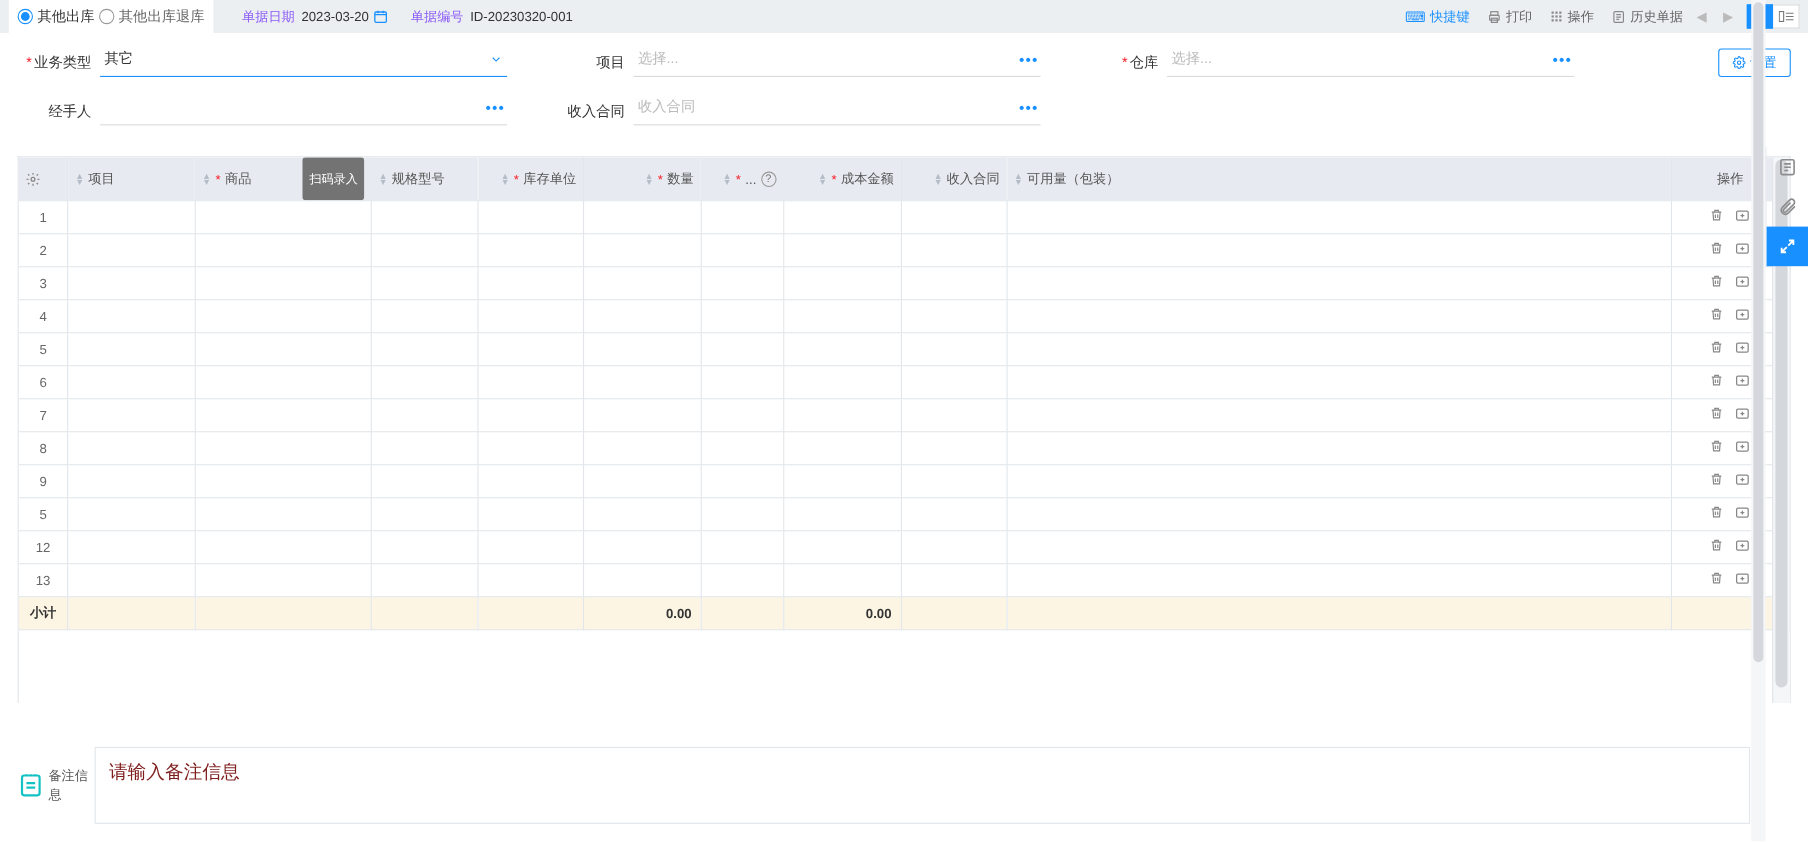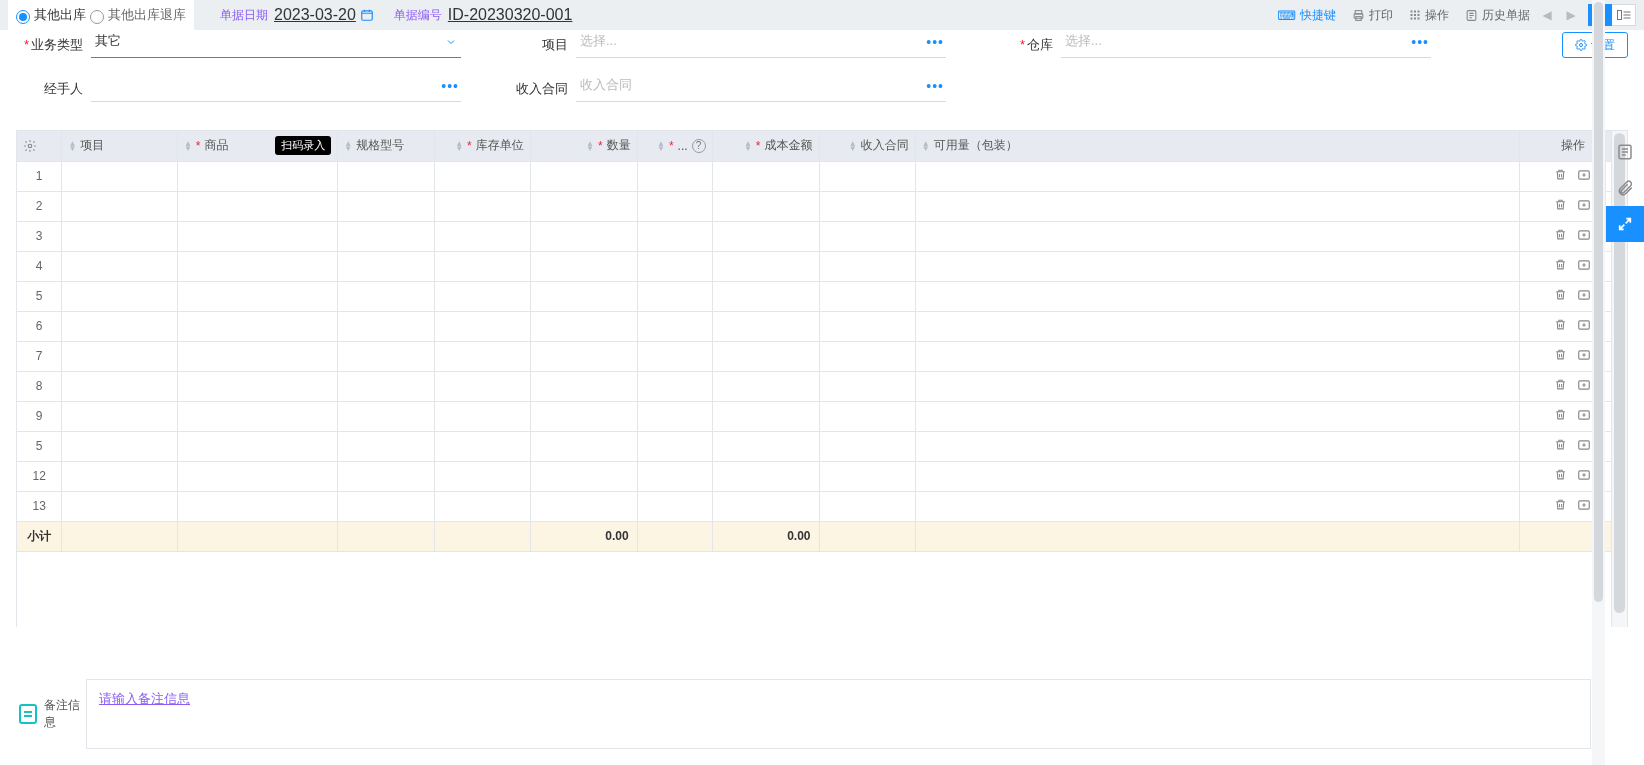--- a/index.html
+++ b/index.html
@@ -17,35 +17,35 @@
   
   .topbar {
     display: flex;
     align-items: center;
     height: 30px;
     background: #eceff2;
     padding: 0 8px;
   }
   .radio-group { display: flex; align-items: center; gap: 4px; margin-right: 12px; background:#fff; height:30px; padding:0 8px; }
   .radio {
-    display: inline-flex; align-items: flex-end; gap: 4px; cursor: pointer;
+    display: inline-flex; align-items: center; gap: 4px; cursor: pointer;
     font-size: 13px; color: #666;
   }
   .radio .circle {
     width: 14px; height: 14px; border: 1px solid #999; border-radius: 50%;
     display: inline-flex; align-items: center; justify-content: center;
   }
   .radio.checked .circle { border-color: #1890ff; }
   .radio.checked .dot {
     width: 8px; height: 8px; background: #1890ff; border-radius: 50%;
   }
   .radio.checked .lbl { color:#333; }
 
   .top-lbl { color: #8b5cf6; margin: 0 6px 0 14px; font-size: 12px; white-space:nowrap; }
-  .top-val { color: #333; font-size: 16px; margin-right: 4px; text-decoration: underline; }
+  .top-val { color: #333; font-size: 12px; margin-right: 4px; }
   .cal-icon { color: #1890ff; font-size: 14px; margin-right: 6px; }
 
   .top-spacer { flex: 1; }
 
   .top-action {
     display: inline-flex; align-items: center; gap: 4px;
     color: #666; margin-left: 16px; cursor: pointer; font-size: 12px;
   }
   .top-action .ico { font-size: 13px; }
   .top-action.blue { color: #1890ff; }
@@ -57,21 +57,21 @@
   .view-toggles { display: flex; margin-left: 10px; }
   .view-btn {
     width: 24px; height: 22px; border: 1px solid #d9d9d9;
     display: flex; align-items: center; justify-content: center;
     background: #fff; cursor: pointer; font-size:12px; color:#666;
   }
   .view-btn.active { background: #1890ff; border-color: #1890ff; color: #fff; }
   .view-btn + .view-btn { border-left: none; }
 
   
-  .form-area { padding: 2px 16px 10px; }
+  .form-area { padding: 14px 16px 10px; }
   .form-row { display: flex; align-items: center; margin-bottom: 18px; }
   .form-field { display: flex; align-items: center; margin-right: 40px; }
   .form-field .flabel {
     width: 75px; text-align: right; color: #333; font-size: 13px;
     padding-right: 8px; white-space:nowrap;
   }
   .req { color: #f5222d; margin-right: 2px; }
   .finput {
     height: 26px; border: none; border-bottom: 1px solid #d9d9d9;
     font-size: 13px; color: #333; padding: 0 24px 0 4px; position: relative;
@@ -109,21 +109,21 @@
     background: #e7ebf1; color: #555; font-weight: normal; position: relative;
   }
   .th-inner { display:flex; align-items:center; justify-content:flex-start; gap:2px; height:100%; }
   .th-inner.center { justify-content:center; }
   .th-inner.right { justify-content:flex-end; }
   .sort-ic {
     display:inline-flex; flex-direction:column; line-height:5px; color:#b3bcc7;
     font-size:8px; margin-right:2px;
   }
   .scan-badge {
-    background:#000000; color:#fff; border-radius:3px; padding:2px 6px;
+    background:#737373; color:#fff; border-radius:3px; padding:12px 6px;
     font-size:11px; margin-left:auto; cursor:pointer;
   }
   .help-ic {
     display:inline-flex; width:14px; height:14px; border:1px solid #999;
     border-radius:50%; align-items:center; justify-content:center;
     font-size:10px; color:#777; margin-left:2px;
   }
 
   col.c-gear   { width: 42px; }
   col.c-proj   { width: 108px; }
@@ -175,21 +175,21 @@
     display:flex; align-items:stretch;
   }
   .remarks .rlabel {
     width:70px; display:flex; flex-direction:row; align-items:center;
     justify-content:center; gap:4px; color:#555; font-size:12px;
   }
   .remarks .rlabel .note-ic { color:#13c2c2; font-size:22px; }
   .remarks .rbox {
     flex:1; border:1px solid #e2e6ea; padding:10px 12px;
   }
-  .remarks .rbox .ph { color:#8b5cf6; font-size:13px;text-decoration:underline; }
+  .remarks .rbox .ph { color:#7f1d1d; font-size:17px; }
 
   
   .rail {
     position:absolute; top:134px; right:0; width:39px;
     display:flex; flex-direction:column; align-items:center;
     border-left:1px solid #e7ebf1;
   }
   .rail .rail-btn {
     width:39px; height:36px; display:flex; align-items:center; justify-content:center;
     color:#8c8c8c; cursor:pointer; font-size:18px;

